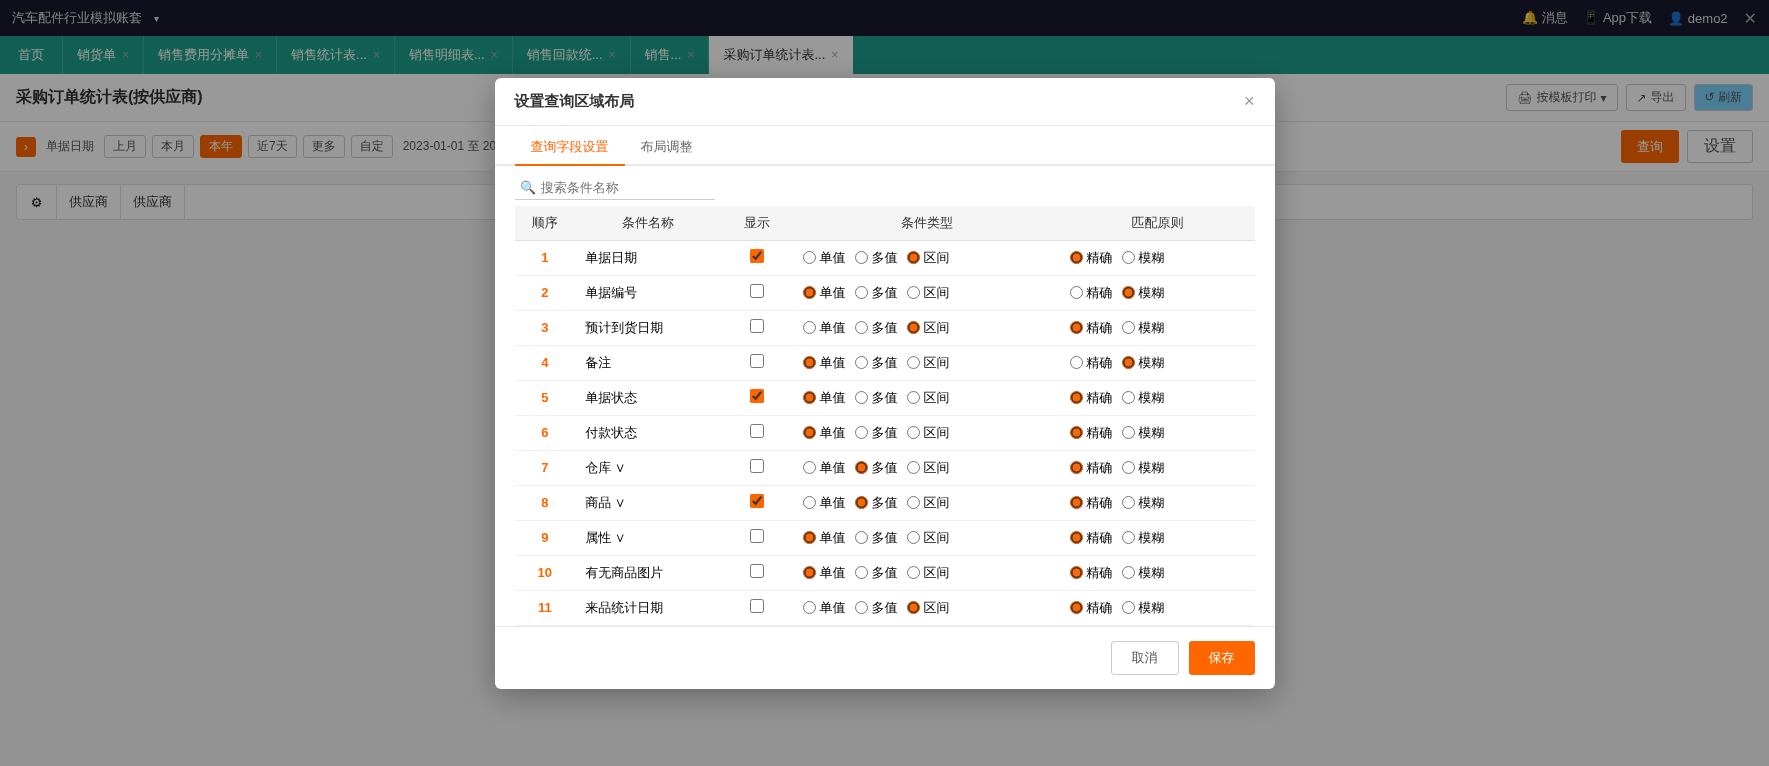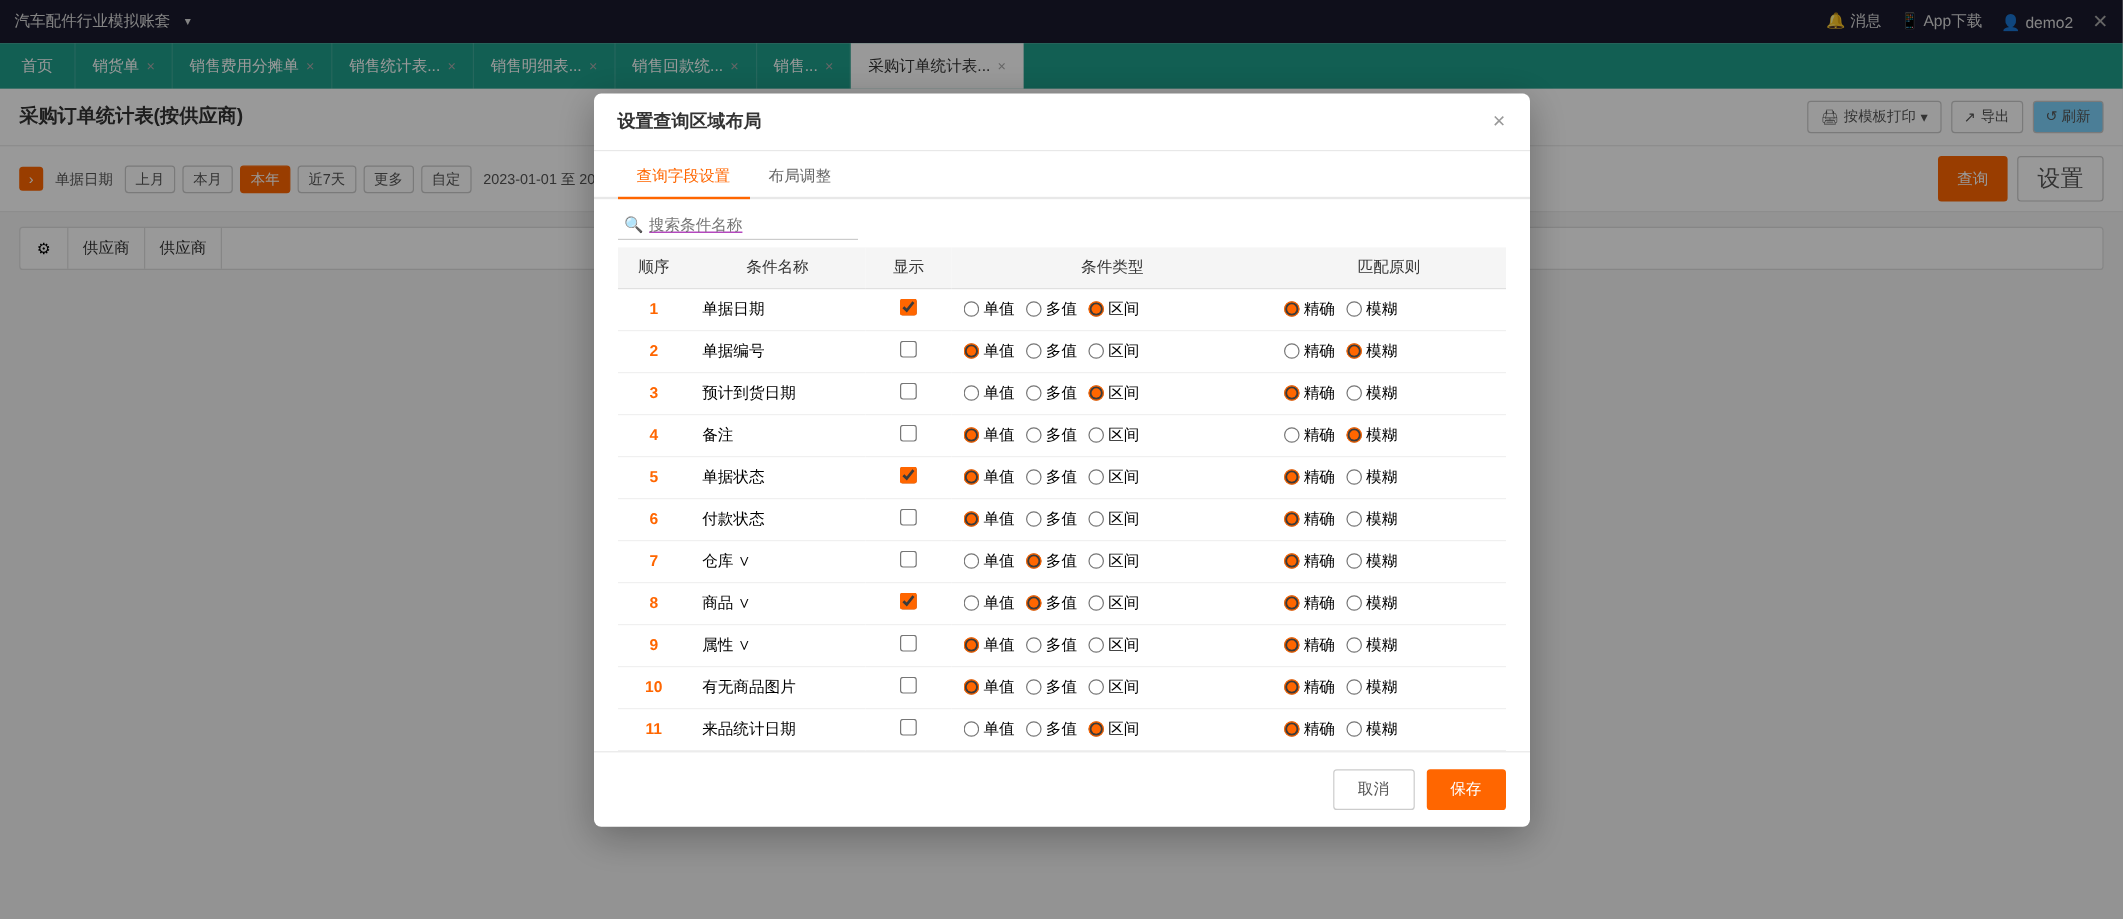--- a/index.html
+++ b/index.html
@@ -68,21 +68,21 @@
       gap: 10px;
       border-bottom: 1px solid #e8e8e8;
     }
     .filter-collapse-btn { background: #f60; color: #fff; border: none; width: 20px; height: 20px; border-radius: 3px; cursor: pointer; font-size: 12px; display: flex; align-items: center; justify-content: center; }
     .filter-label { color: #555; font-size: 12px; }
     .filter-date-range { color: #555; font-size: 12px; }
     .filter-quick-btns { display: flex; gap: 6px; align-items: flex-end; }
     .filter-quick-btn { padding: 2px 8px; border: 1px solid #ccc; border-radius: 3px; cursor: pointer; font-size: 12px; background: #fff; color: #555; }
     .filter-quick-btn.active { background: #f60; color: #fff; border-color: #f60; }
     .btn-query { background: #f60; color: #fff; border: none; padding: 5px 16px; border-radius: 3px; cursor: pointer; font-size: 13px; }
-    .btn-settings { background: #fff; color: #555; border: 1px solid #ccc; padding: 5px 16px; border-radius: 3px; cursor: pointer; font-size: 19px; }
+    .btn-settings { background: #fff; color: #555; border: 1px solid #ccc; padding: 5px 16px; border-radius: 3px; cursor: pointer; font-size: 16px; }
     .filter-bar-end { margin-left: auto; display: flex; gap: 8px; }
 
     
     .table-area {
       background: #f5f5f5;
       padding: 12px 16px;
       height: calc(100vh - 160px);
     }
     .table-header {
       display: flex;
@@ -152,24 +152,23 @@
       display: flex;
       align-items: center;
       border-bottom: 1px solid #ccc;
       padding: 4px 6px;
       width: 200px;
     }
     .search-box input {
       border: none;
       outline: none;
       font-size: 13px;
-      color: #a21caf;
+      color: #4d7c0f;
       background: transparent;
       width: 170px;
-      text-decoration: underline;
     }
     .search-icon { color: #999; font-size: 13px; margin-right: 4px; }
 
     
     .dialog-table-wrap {
       flex: 1;
       overflow-y: auto;
       padding: 0 20px;
     }
     .dialog-table {

